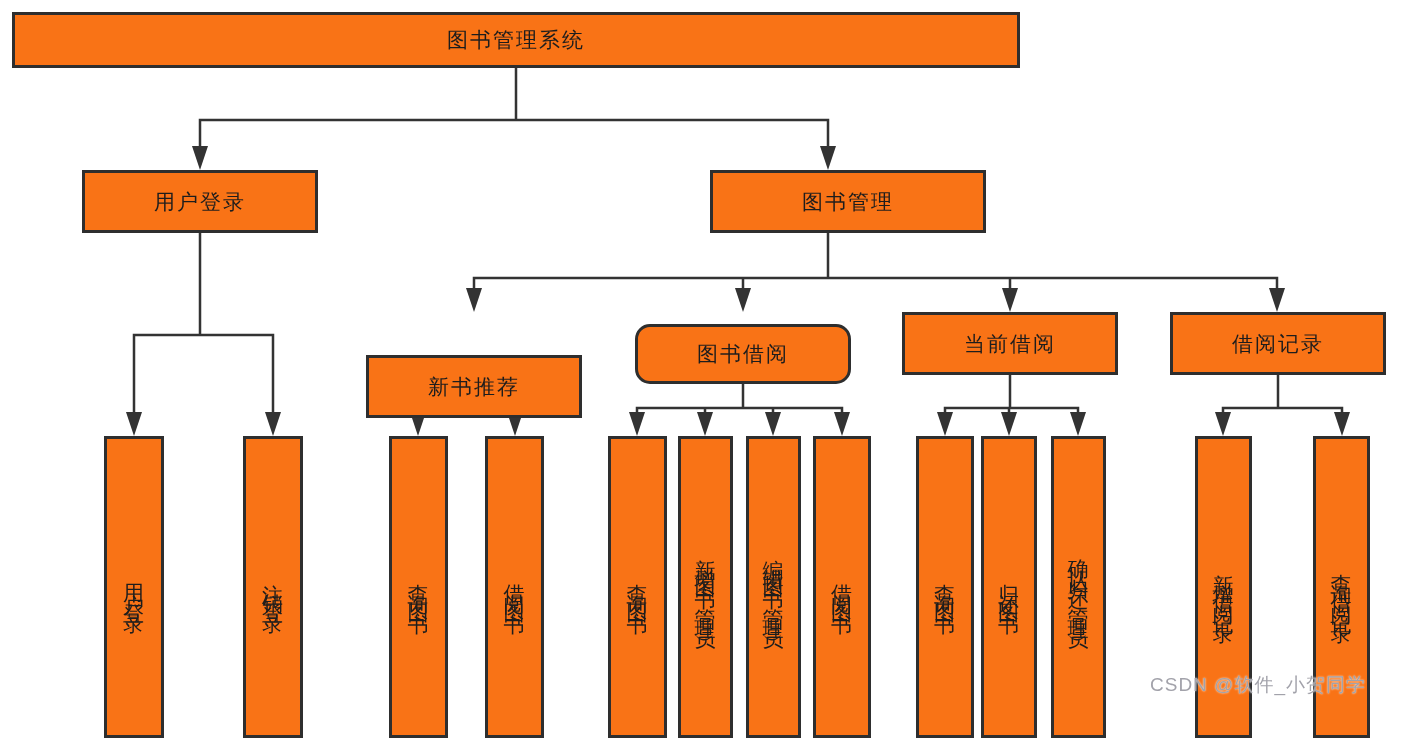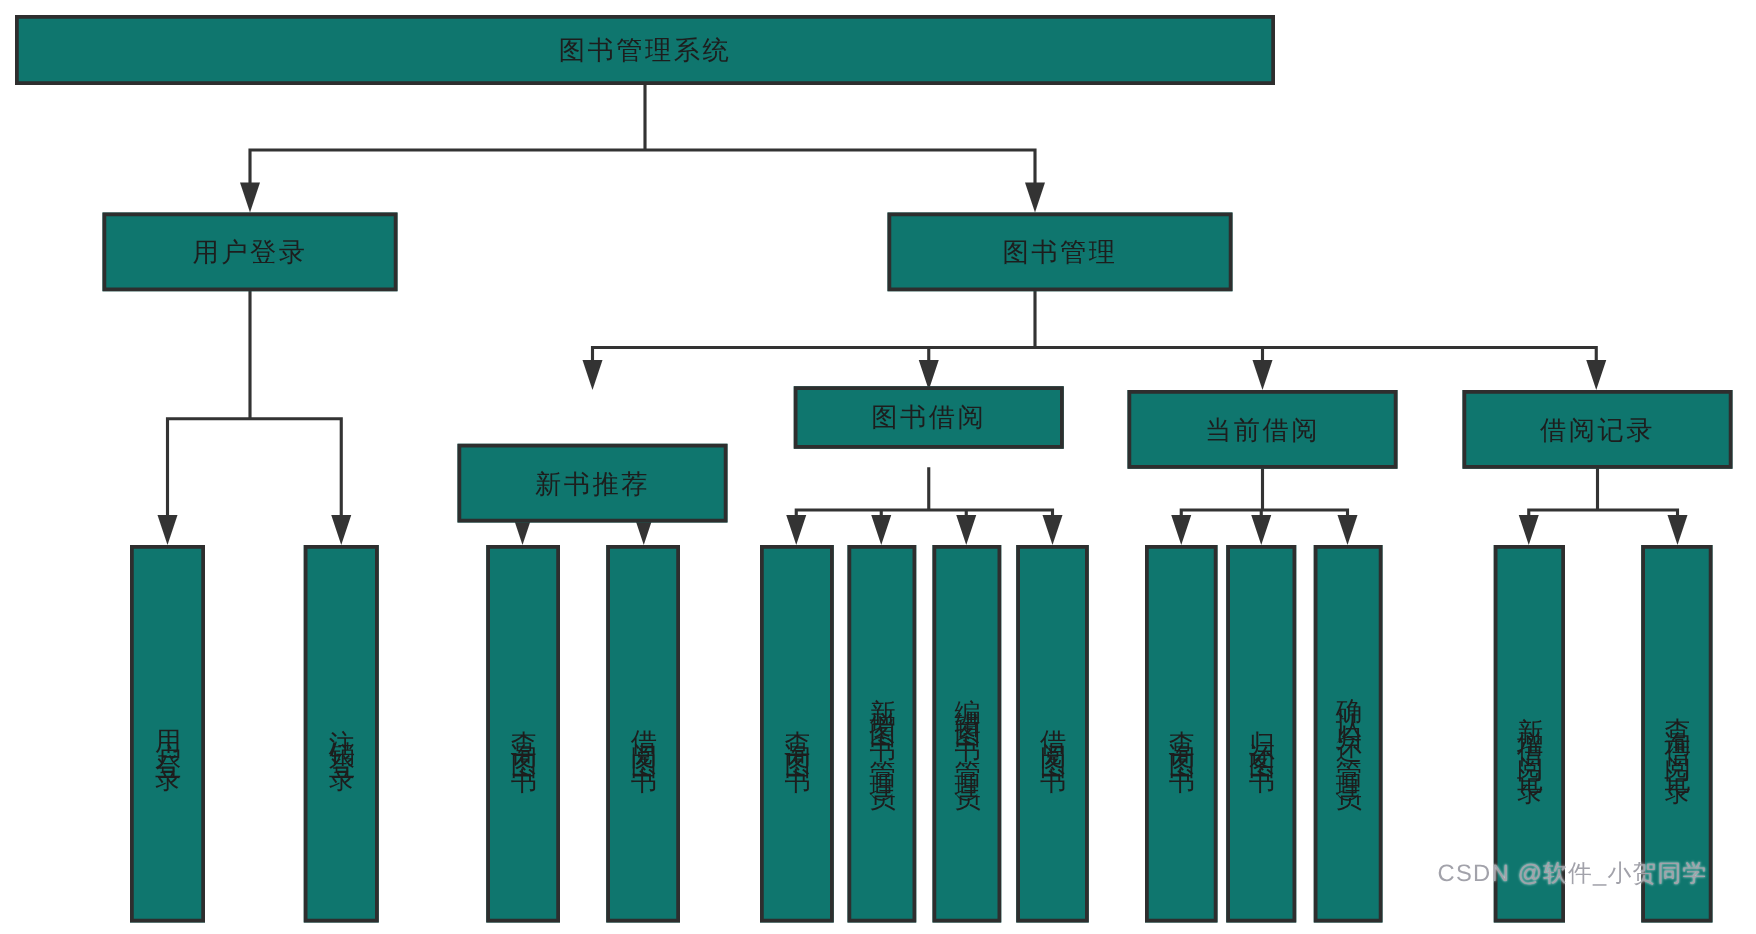--- a/index.html
+++ b/index.html
@@ -2,21 +2,21 @@
 <html><head>
 <meta charset="utf-8">
 <style>
   html,body{margin:0;padding:0;background:#ffffff;}
   .canvas{
     position:relative;width:1405px;height:747px;background:#ffffff;
     font-family:"Liberation Sans","DejaVu Sans",sans-serif;overflow:hidden;
   }
   .wires{position:absolute;left:0;top:0;z-index:0;}
   .node{
-    position:absolute;box-sizing:border-box;background:#0f766e;
+    position:absolute;box-sizing:border-box;background:#f97316;
     border:3px solid #2e2e2e;color:#1d1d1d;z-index:1;
     display:flex;align-items:center;justify-content:center;
     font-size:21px;letter-spacing:2px;white-space:nowrap;
   }
   .leaf{
     writing-mode:vertical-rl;text-orientation:mixed;
     letter-spacing:10px;font-size:21px;white-space:normal;
     line-height:1;
   }
   .watermark{
@@ -76,21 +76,21 @@
   <div class="node" style="left:82px;top:170px;width:236px;height:63px;">
     <span>用户登录</span>
   </div>
   <div class="node" style="left:710px;top:170px;width:276px;height:63px;">
     <span>图书管理</span>
   </div>
 
   <div class="node" style="left:366px;top:312px;width:216px;height:63px;margin-top:43px;">
     <span>新书推荐</span>
   </div>
-  <div class="node" style="left:635px;top:309px;width:216px;height:50px;">
+  <div class="node" style="left:635px;top:324px;width:216px;height:60px;border-radius:15px;">
     <span>图书借阅</span>
   </div>
   <div class="node" style="left:1170px;top:312px;width:216px;height:63px;">
     <span>借阅记录</span>
   </div>
   <div class="node" style="left:902px;top:312px;width:216px;height:63px;">
     <span>当前借阅</span>
   </div>
 
   <div class="node leaf" style="left:104px;top:436px;width:60px;height:302px;">
@@ -130,15 +130,15 @@
     <span>确认归还（管理员）</span>
   </div>
 
   <div class="node leaf" style="left:1195px;top:436px;width:57px;height:302px;">
     <span>新增借阅记录</span>
   </div>
   <div class="node leaf" style="left:1313px;top:436px;width:57px;height:302px;">
     <span>查询借阅记录</span>
   </div>
 
-  <div class="watermark" style="left:1150px;top:686px;">CSDN @软件_小贺同学</div>
+  <div class="watermark" style="left:1150px;top:672px;">CSDN @软件_小贺同学</div>
 
 </div>
 
 </body></html>

